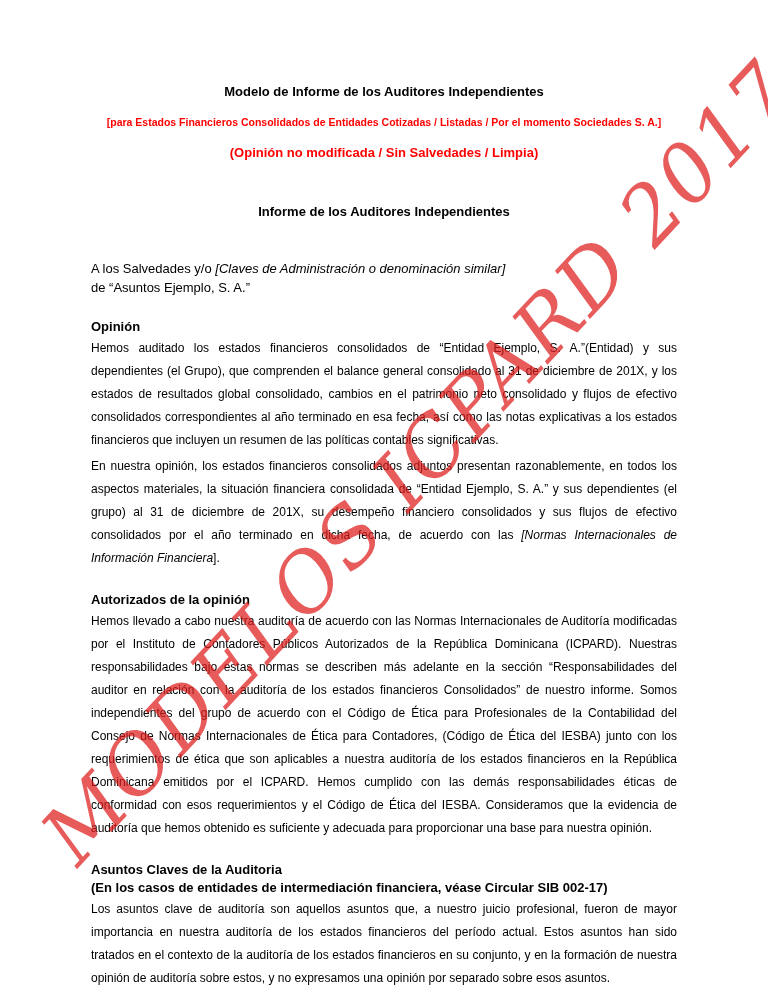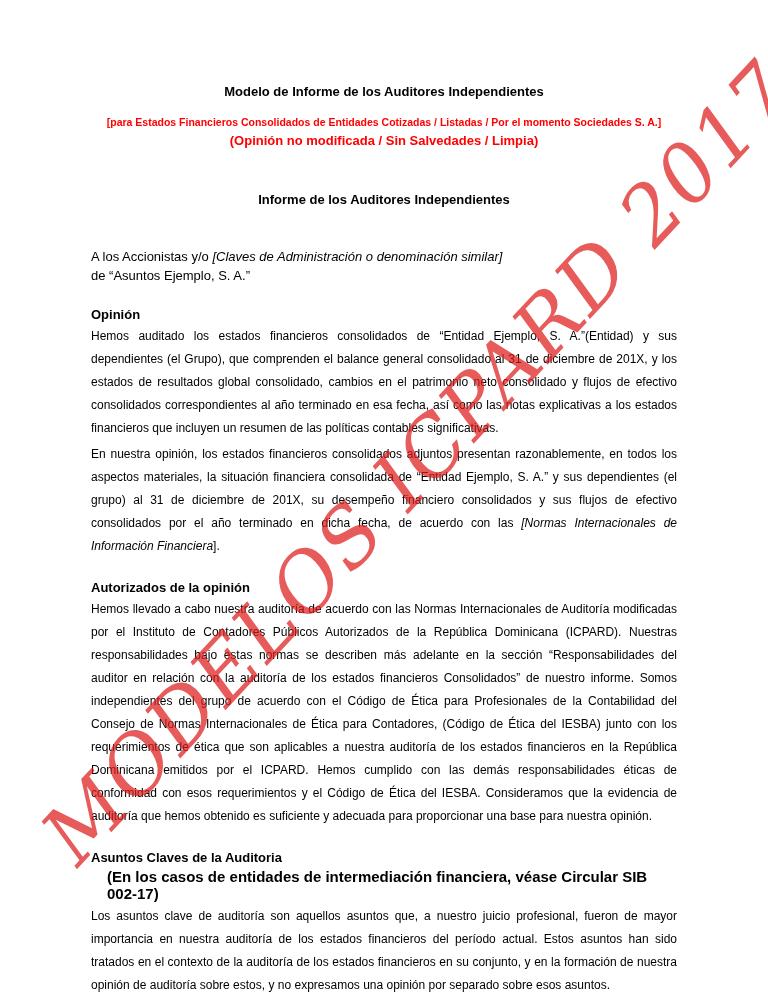--- a/index.html
+++ b/index.html
@@ -30,43 +30,43 @@
     font-size: 10.5px;
     text-align: center;
     line-height: 14px;
     margin: 16px 0 4px 0;
   }
   .red-note2 {
     color: #ff0000;
     font-weight: bold;
     font-size: 13px;
     text-align: center;
-    margin: 4px;
+    margin: 16px;
   }
   .report-title {
     font-size: 13px;
     font-weight: bold;
     text-align: center;
     margin: 44px 0 0 0;
   }
   .addressee {
     margin: 40px 0 0 0;
     font-size: 13px;
     line-height: 19px;
   }
   .italic { font-style: italic; }
   .section-heading {
     font-size: 13px;
     font-weight: bold;
     margin: 22px 0 0 0;
   }
   .sub-note {
-    font-size: 15px;
+    font-size: 13px;
     font-weight: bold;
-    margin: 3px 0 0 16px;
+    margin: 3px 0 0 0;
   }
   .para {
     font-size: 12px;
     line-height: 23px;
     text-align: justify;
     margin: 3px 0 0 0;
   }
   .watermark {
     position: absolute;
     top: 452px;
@@ -93,21 +93,21 @@
   <div class="content">
 
     <h1 class="doc-title">Modelo de Informe de los Auditores Independientes</h1>
 
     <p class="red-note">[para Estados Financieros Consolidados de Entidades Cotizadas / Listadas / Por el momento Sociedades S. A.]</p>
 
     <p class="red-note2">(Opinión no modificada / Sin Salvedades / Limpia)</p>
 
     <h2 class="report-title">Informe de los Auditores Independientes</h2>
 
-    <p class="addressee"><span>A los Accionistas y/o </span><span class="italic">[Claves de Administración o denominación similar]</span><br><span>de “Asuntos Ejemplo, S. A.”</span></p>
+    <p class="addressee"><span>A los Salvedades y/o </span><span class="italic">[Claves de Administración o denominación similar]</span><br><span>de “Asuntos Ejemplo, S. A.”</span></p>
 
     <h3 class="section-heading">Opinión</h3>
 
     <p class="para">Hemos auditado los estados financieros consolidados de “Entidad Ejemplo, S. A.”(Entidad) y sus dependientes (el Grupo), que comprenden el balance general consolidado al 31 de diciembre de 201X, y los estados de resultados global consolidado, cambios en el patrimonio neto consolidado y flujos de efectivo consolidados correspondientes al año terminado en esa fecha, así como las notas explicativas a los estados financieros que incluyen un resumen de las políticas contables significativas.</p>
 
     <p class="para"><span>En nuestra opinión, los estados financieros consolidados adjuntos presentan razonablemente, en todos los aspectos materiales, la situación financiera consolidada de “Entidad Ejemplo, S. A.” y sus dependientes (el grupo) al 31 de diciembre de 201X, su desempeño financiero consolidados y sus flujos de efectivo consolidados por el año terminado en dicha fecha, de acuerdo con las </span><span class="italic">[Normas Internacionales de Información Financiera</span><span>].</span></p>
 
     <h3 class="section-heading">Autorizados de la opinión</h3>
 
     <p class="para">Hemos llevado a cabo nuestra auditoría de acuerdo con las Normas Internacionales de Auditoría modificadas por el Instituto de Contadores Públicos Autorizados de la República Dominicana (ICPARD). Nuestras responsabilidades bajo estas normas se describen más adelante en la sección “Responsabilidades del auditor en relación con la auditoría de los estados financieros Consolidados” de nuestro informe. Somos independientes del grupo de acuerdo con el Código de Ética para Profesionales de la Contabilidad del Consejo de Normas Internacionales de Ética para Contadores, (Código de Ética del IESBA) junto con los requerimientos de ética que son aplicables a nuestra auditoría de los estados financieros en la República Dominicana emitidos por el ICPARD. Hemos cumplido con las demás responsabilidades éticas de conformidad con esos requerimientos y el Código de Ética del IESBA. Consideramos que la evidencia de auditoría que hemos obtenido es suficiente y adecuada para proporcionar una base para nuestra opinión.</p>

